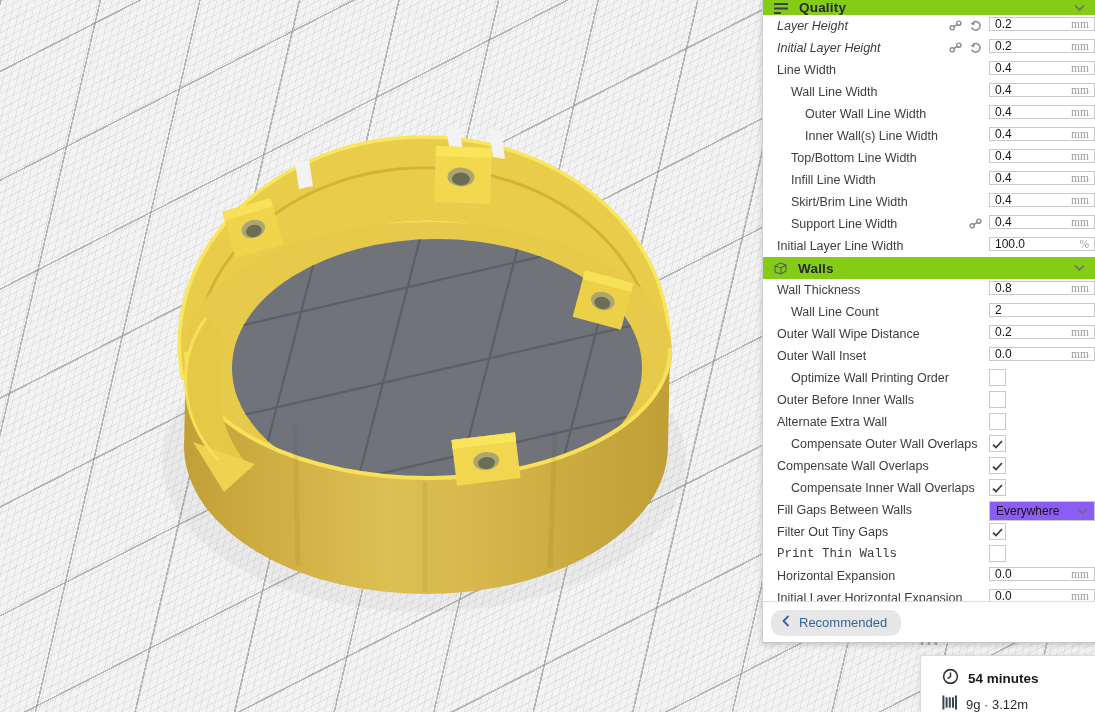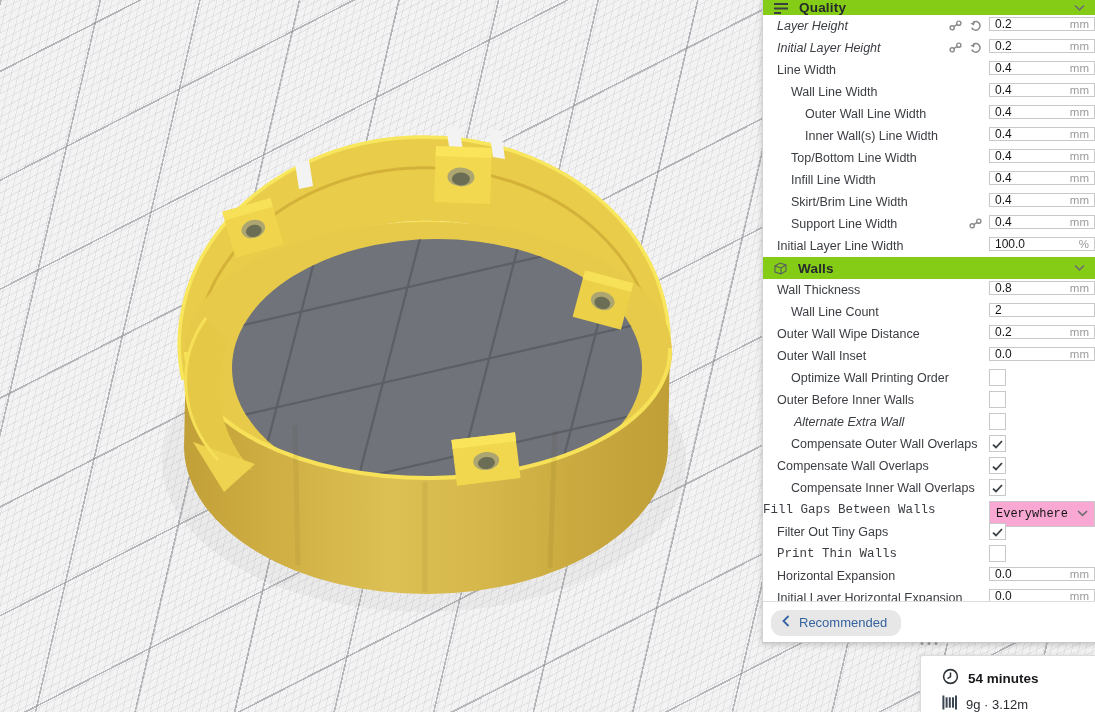--- a/index.html
+++ b/index.html
@@ -27,25 +27,25 @@
   .sec-title{font-size:13.5px;font-weight:bold;color:#26282c;letter-spacing:.2px;}
   .sec-chev{position:absolute;right:10px;top:50%;transform:translateY(-50%);display:flex;cursor:pointer;}
   .row{position:relative;height:22px;display:flex;align-items:center;box-sizing:border-box;text-align:right;}
   .lbl{font-size:12.5px;color:#3a3d42;white-space:nowrap;}
   .lbl.mod{font-style:italic;}
   .ricons{position:absolute;right:113px;top:0;height:100%;display:flex;align-items:center;gap:8px;}
   .inp{position:absolute;left:226px;top:2px;width:106px;height:14px;border:1px solid #c9c9c9;
     background:#fff;box-sizing:border-box;display:flex;align-items:center;
     justify-content:space-between;padding:0 5px;cursor:text;}
   .inp .val{font-size:12px;color:#141414;}
-  .inp .unit{font-size:11.5px;color:#9a9a9a;}
+  .inp .unit{font-size:11.5px;color:#9a9a9a;font-family:Liberation Serif, serif;}
   .cb{position:absolute;left:226px;top:2px;width:17px;height:17px;border:1px solid #c9c9c9;
     background:#fff;box-sizing:border-box;display:flex;align-items:center;justify-content:center;cursor:pointer;}
-  .dd{position:absolute;left:226px;top:2px;width:106px;height:26px;border:1px solid #c9c9c9;
-    background:#f9a8d4;box-sizing:border-box;display:flex;align-items:center;justify-content:space-between;
+  .dd{position:absolute;left:226px;top:2px;width:106px;height:20px;border:1px solid #c9c9c9;
+    background:#8b5cf6;box-sizing:border-box;display:flex;align-items:center;justify-content:space-between;
     padding:0 6px;font-size:12px;color:#141414;cursor:pointer;}
   #panelFooter{position:absolute;left:0;top:601px;right:0;bottom:0;background:#fff;
     border-top:1px solid #dcdcdc;}
   #recBtn{display:inline-flex;align-items:flex-start;gap:9px;margin:8px 0 0 8px;background:#e7e7e7;
     border-radius:11px;padding:5px 14px 6px 11px;color:#35639f;font-size:13px;cursor:pointer;}
   #dragDots{position:absolute;left:50%;bottom:-3px;transform:translateX(-50%);display:flex;gap:4px;}
   #dragDots i{width:3px;height:3px;border-radius:50%;background:#8e8e8e;}
 
   
   #estimatePanel{position:absolute;left:920px;top:655px;right:0;bottom:0;background:#fff;
@@ -326,21 +326,21 @@
           </div>
         </div>
         <div class="row" style="padding-left: 28px;">
           <span class="lbl">Optimize Wall Printing Order</span>
           <span class="cb"></span>
         </div>
         <div class="row" style="padding-left: 14px;">
           <span class="lbl">Outer Before Inner Walls</span>
           <span class="cb"></span>
         </div>
-        <div class="row" style="padding-left: 31px; font-style: italic;">
+        <div class="row" style="padding-left: 14px;">
           <span class="lbl">Alternate Extra Wall</span>
           <span class="cb"></span>
         </div>
         <div class="row" style="padding-left: 28px;">
           <span class="lbl">Compensate Outer Wall Overlaps</span>
           <span class="cb">
             <span><svg width="11" height="9" viewBox="0 0 11 9">
                 <path d="M1 4.6 L4 7.5 L10 1" fill="none" stroke="#3a3f44" stroke-width="1.8"></path>
               </svg></span>
           </span>
@@ -354,21 +354,21 @@
           </span>
         </div>
         <div class="row" style="padding-left: 28px;">
           <span class="lbl">Compensate Inner Wall Overlaps</span>
           <span class="cb">
             <span><svg width="11" height="9" viewBox="0 0 11 9">
                 <path d="M1 4.6 L4 7.5 L10 1" fill="none" stroke="#3a3f44" stroke-width="1.8"></path>
               </svg></span>
           </span>
         </div>
-        <div class="row" style=" font-family: Liberation Mono, monospace;">
+        <div class="row" style="padding-left: 14px;">
           <span class="lbl">Fill Gaps Between Walls</span>
           <div class="dd">
             <span>Everywhere</span>
             <span><svg width="11" height="7" viewBox="0 0 11 7">
                 <path d="M1 1 L5.5 5.4 L10 1" fill="none" stroke="#6e6e6e" stroke-width="1.6"></path>
               </svg></span>
           </div>
         </div>
         <div class="row" style="padding-left: 14px;">
           <span class="lbl">Filter Out Tiny Gaps</span>

